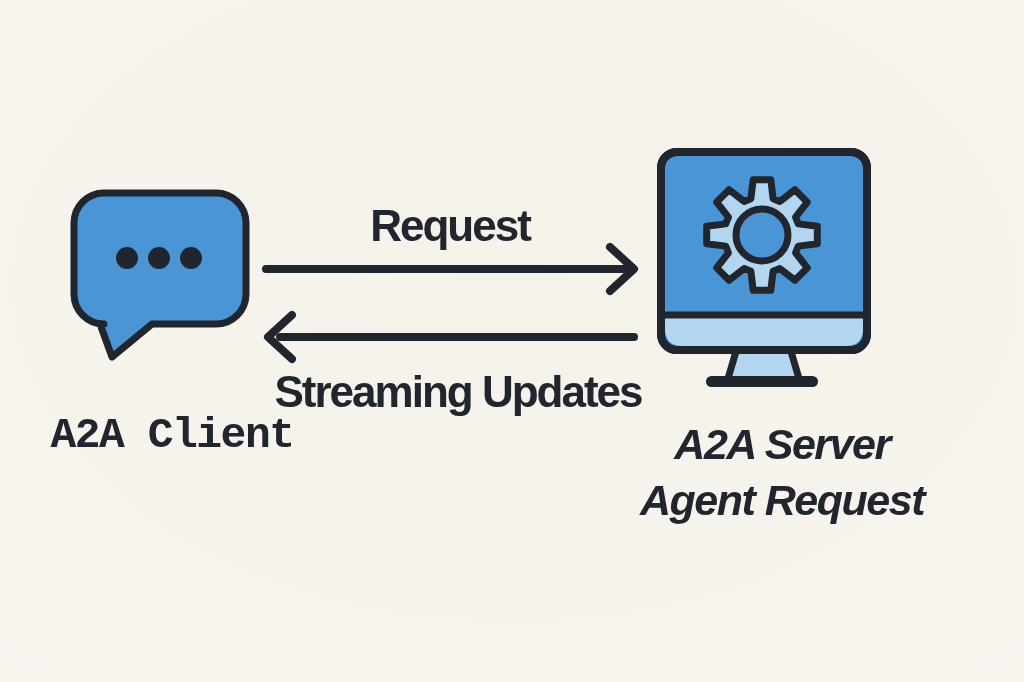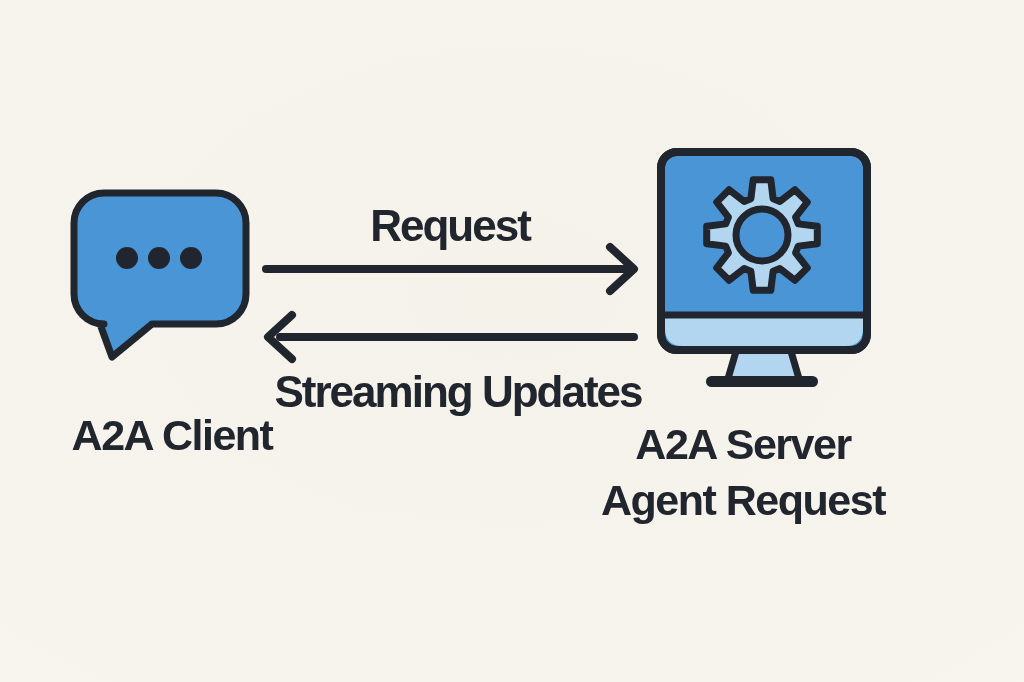--- a/index.html
+++ b/index.html
@@ -25,22 +25,22 @@
     position:absolute;
     color:var(--ink);
     font-weight:700;
     text-align:center;
     letter-spacing:-2px;
     line-height:1.0;
     white-space:nowrap;
   }
   #request-label{left:290px;top:204px;width:320px;font-size:44px;}
   #streaming-label{left:238px;top:370px;width:440px;font-size:44px;}
-  #client-label{left:42px;top:414px;width:260px;font-size:43px;letter-spacing:-1.5px;}
-  #server-label{left:583px;top:416px;width:320px;font-size:43px;letter-spacing:-1.5px;line-height:56px;}
+  #client-label{left:42px;top:414px;width:260px;font-size:43px;letter-spacing:-1.5px;font-family:Liberation Mono, monospace;}
+  #server-label{left:622px;top:416px;width:320px;font-size:43px;letter-spacing:-1.5px;line-height:56px;font-style:italic;}
 </style>
 </head>
 <body>
 
 <div class="canvas">
 
   <svg id="bubble-svg" class="icon-svg" width="200" height="190" viewBox="0 0 200 190">
     <path class="stroke-ink" d="M 44 13 H 156 A 30 30 0 0 1 186 43 V 114 A 30 30 0 0 1 156 144 H 92 L 52 177 L 40 144 H 44 A 30 30 0 0 1 14 114 V 43 A 30 30 0 0 1 44 13 Z" stroke-width="7" stroke-linejoin="round" fill="#4a95d6"></path>
     <circle cx="67" cy="78" r="11" fill="#21252e"></circle>
     <circle cx="99" cy="78" r="11" fill="#21252e"></circle>

